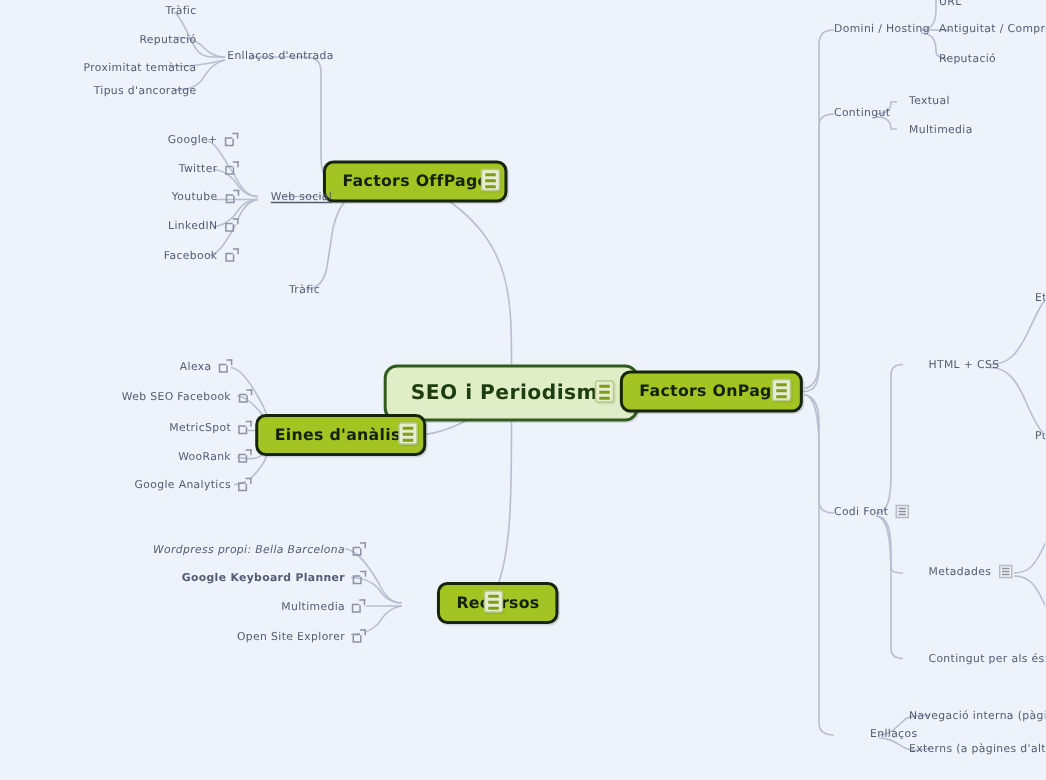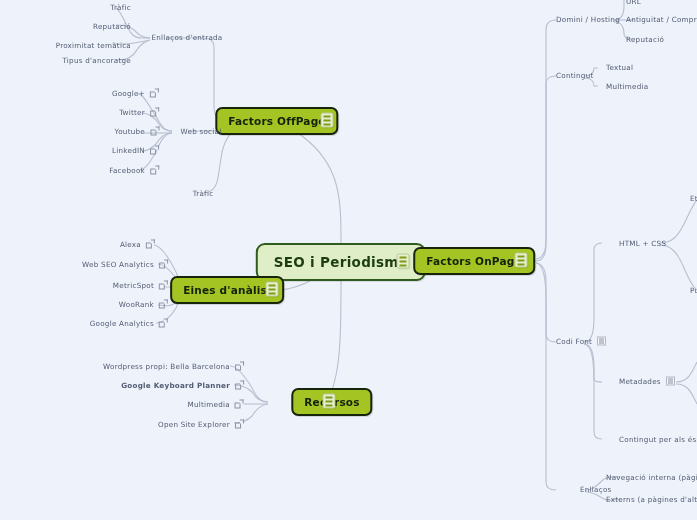--- a/index.html
+++ b/index.html
@@ -256,21 +256,21 @@
     <div class="leaf-row">
         <span>Proximitat temàtica</span>
       </div>
   </div>
   <div class="node node-leaf left" style="left:133px; top:60px;">
     <div class="leaf-row">
         <span>Tipus d'ancoratge</span>
       </div>
   </div>
 
-  <div class="node node-leaf mid" style="left:201px; top:131px;">
+  <div class="node node-leaf mid" style="left:201px; top:131px;text-decoration:underline;">
     <div class="leaf-row">
         <span>Web social</span>
       </div>
   </div>
   <div class="node node-leaf left" style="left:160px; top:93px;">
     <div class="leaf-row">
       <span>Google+</span>
       <span class="ext-icon"></span>
     </div>
   </div>
@@ -306,21 +306,21 @@
   </div>
 
   <div class="node node-leaf left" style="left:156px; top:244px;">
     <div class="leaf-row">
       <span>Alexa</span>
       <span class="ext-icon"></span>
     </div>
   </div>
   <div class="node node-leaf left" style="left:169px; top:264px;">
     <div class="leaf-row">
-      <span>Web SEO Analytics</span>
+      <span>Web SEO Facebook</span>
       <span class="ext-icon"></span>
     </div>
   </div>
   <div class="node node-leaf left" style="left:169px; top:285px;">
     <div class="leaf-row">
       <span>MetricSpot</span>
       <span class="ext-icon"></span>
     </div>
   </div>
   <div class="node node-leaf left" style="left:169px; top:304px;">
@@ -329,21 +329,21 @@
       <span class="ext-icon"></span>
     </div>
   </div>
   <div class="node node-leaf left" style="left:169px; top:323px;">
     <div class="leaf-row">
       <span>Google Analytics</span>
       <span class="ext-icon"></span>
     </div>
   </div>
 
-  <div class="node node-leaf left" style="left:245px; top:366px;">
+  <div class="node node-leaf left" style="left:245px; top:366px;font-style:italic;">
     <div class="leaf-row">
       <span>Wordpress propi: Bella Barcelona</span>
       <span class="ext-icon"></span>
     </div>
   </div>
   <div class="node node-leaf left" style="left:245px; top:385px;font-weight:bold;">
     <div class="leaf-row">
       <span>Google Keyboard Planner</span>
       <span class="ext-icon"></span>
     </div>

